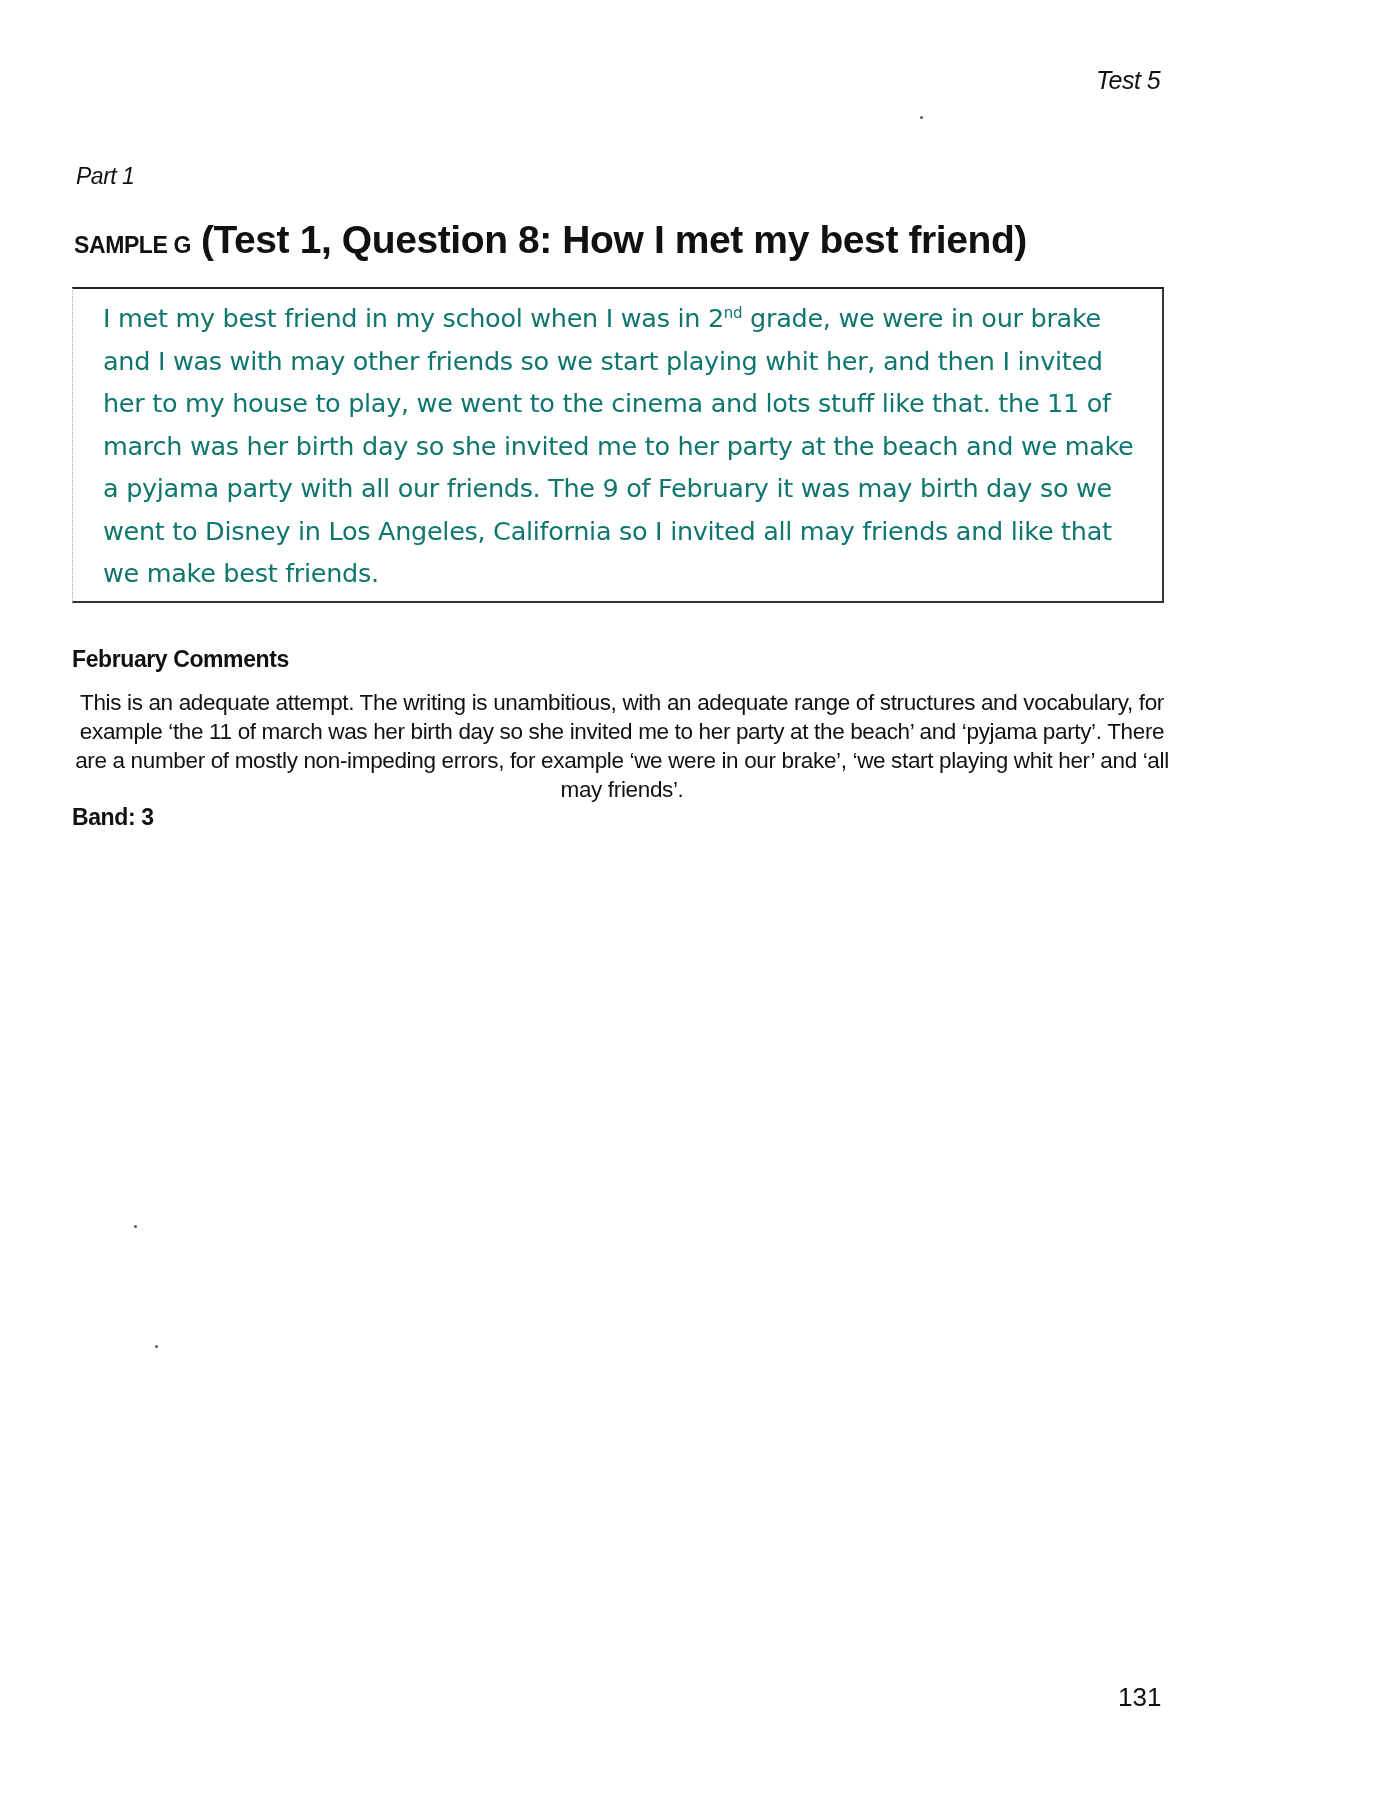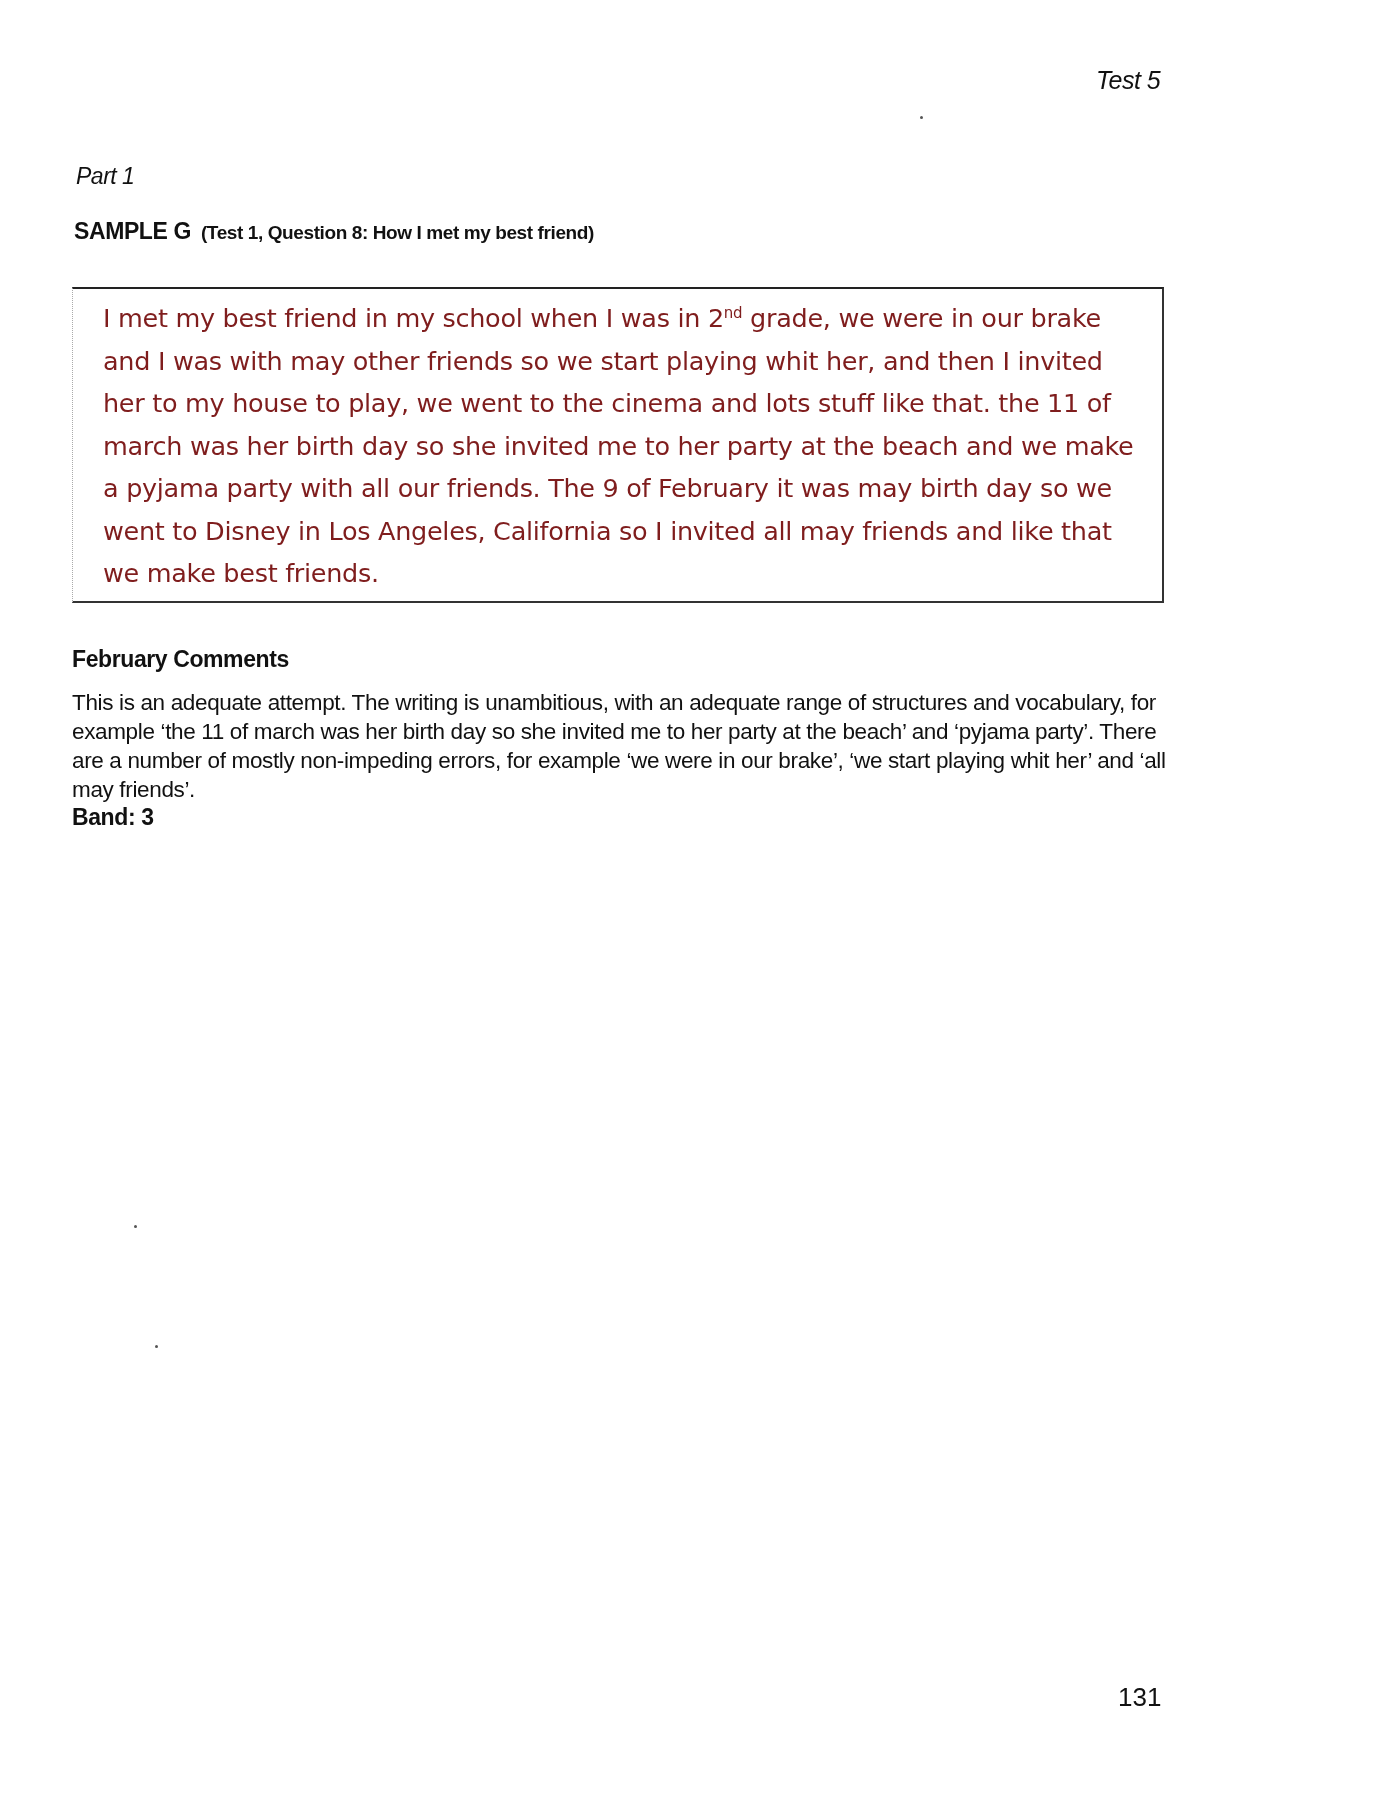--- a/index.html
+++ b/index.html
@@ -1,26 +1,26 @@
 <!DOCTYPE html>
 <html><head>
 <meta charset="utf-8">
 <style>
   html, body { margin: 0; padding: 0; background: #ffffff; }
   body { width: 1390px; height: 1800px; position: relative; overflow: hidden; color: #111; font-family: "Liberation Sans", sans-serif; }
   .running-head { position: absolute; top: 66px; left: 1096px; font-style: italic; font-size: 25px; letter-spacing: -0.5px; }
   .part-label { position: absolute; top: 163px; left: 76px; font-style: italic; font-size: 23px; letter-spacing: -0.5px; }
   .sample-heading { position: absolute; top: 218px; left: 74px; font-weight: bold; white-space: nowrap; letter-spacing: -0.4px; }
   .sample-heading .tag { font-size: 23px; }
-  .sample-heading .title { font-size: 19px; margin-left: 10px; }
+  .sample-heading .title { font-size: 39px; margin-left: 10px; }
   .essay-box { position: absolute; top: 287px; left: 72px; width: 1092px; height: 316px; border-top: 2px solid #222; border-bottom: 2px solid #333; border-right: 2px solid #333; border-left: 1px dotted #aaa; box-sizing: border-box; }
-  .essay-text { position: absolute; top: 8px; left: 30px; right: 24px; font-family: "DejaVu Sans", sans-serif; font-size: 25.5px; line-height: 42.5px; color: #7f1d1d; letter-spacing: -0.3px; }
+  .essay-text { position: absolute; top: 8px; left: 30px; right: 24px; font-family: "DejaVu Sans", sans-serif; font-size: 25.5px; line-height: 42.5px; color: #0f766e; letter-spacing: -0.3px; }
   .essay-text sup { font-size: 15px; line-height: 0; }
   .comments-heading { position: absolute; top: 646px; left: 72px; font-weight: bold; font-size: 23px; letter-spacing: -0.4px; }
-  .comments-body { position: absolute; top: 688px; left: 72px; width: 1100px; font-size: 22.5px; line-height: 29px; letter-spacing: -0.35px; }
+  .comments-body { position: absolute; top: 688px; left: 72px; width: 1100px; font-size: 22.5px; line-height: 29px; letter-spacing: -0.35px; text-align: center; }
   .band { position: absolute; top: 804px; left: 72px; font-weight: bold; font-size: 23px; letter-spacing: -0.4px; }
   .page-number { position: absolute; top: 1682px; left: 1118px; font-size: 26px; }
   .speck { position: absolute; background: #555; border-radius: 50%; }
 </style>
 </head>
 <body>
 
 <div class="running-head">Test 5</div>
 
 <div class="part-label">Part 1</div>

